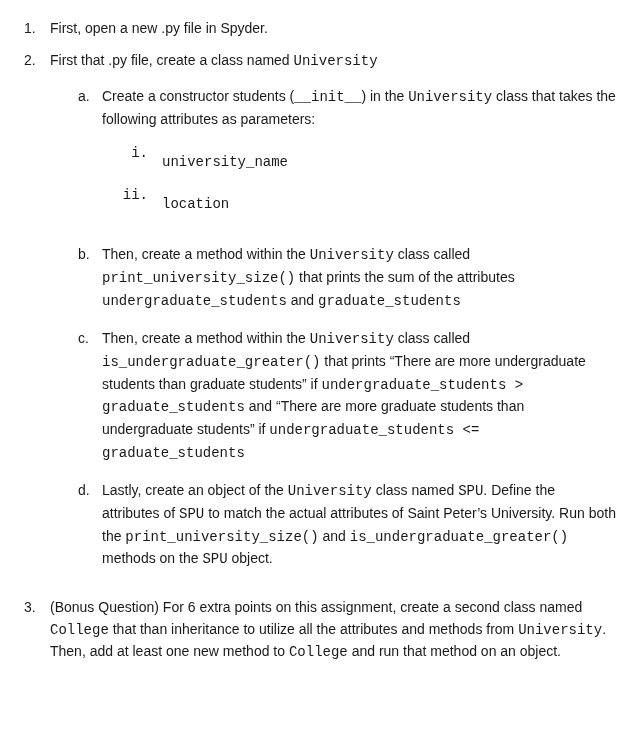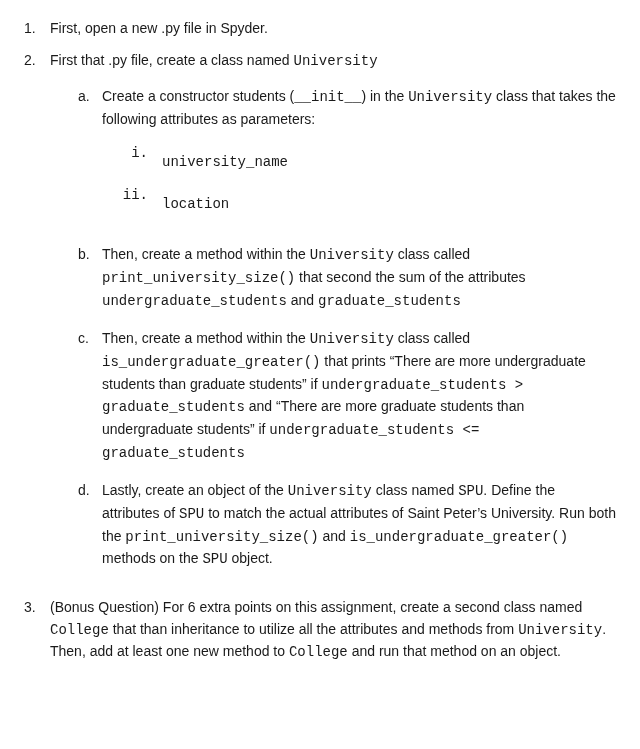--- a/index.html
+++ b/index.html
@@ -100,21 +100,21 @@
                 <div class="num">ii.</div>
                 <div class="content code">location</div>
               </li>
             </ol>
           </div>
         </li>
 
         <li>
           <div class="num">b.</div>
           <div class="content">
-            <span>Then, create a method within the </span><span class="code">University</span><span> class called </span><span class="code">print_university_size()</span><span> that second the sum of the attributes </span><span class="code">undergraduate_students</span><span> and </span><span class="code">graduate_students</span>
+            <span>Then, create a method within the </span><span class="code">University</span><span> class called </span><span class="code">print_university_size()</span><span> that prints the sum of the attributes </span><span class="code">undergraduate_students</span><span> and </span><span class="code">graduate_students</span>
           </div>
         </li>
 
         <li>
           <div class="num">c.</div>
           <div class="content">
             <span>Then, create a method within the </span><span class="code">University</span><span> class called </span><span class="code">is_undergraduate_greater()</span><span> that prints “There are more undergraduate students than graduate students” if </span><span class="code">undergraduate_students &gt; graduate_students</span><span> and “There are more graduate students than undergraduate students” if </span><span class="code">undergraduate_students &lt;= graduate_students</span>
           </div>
         </li>
 

